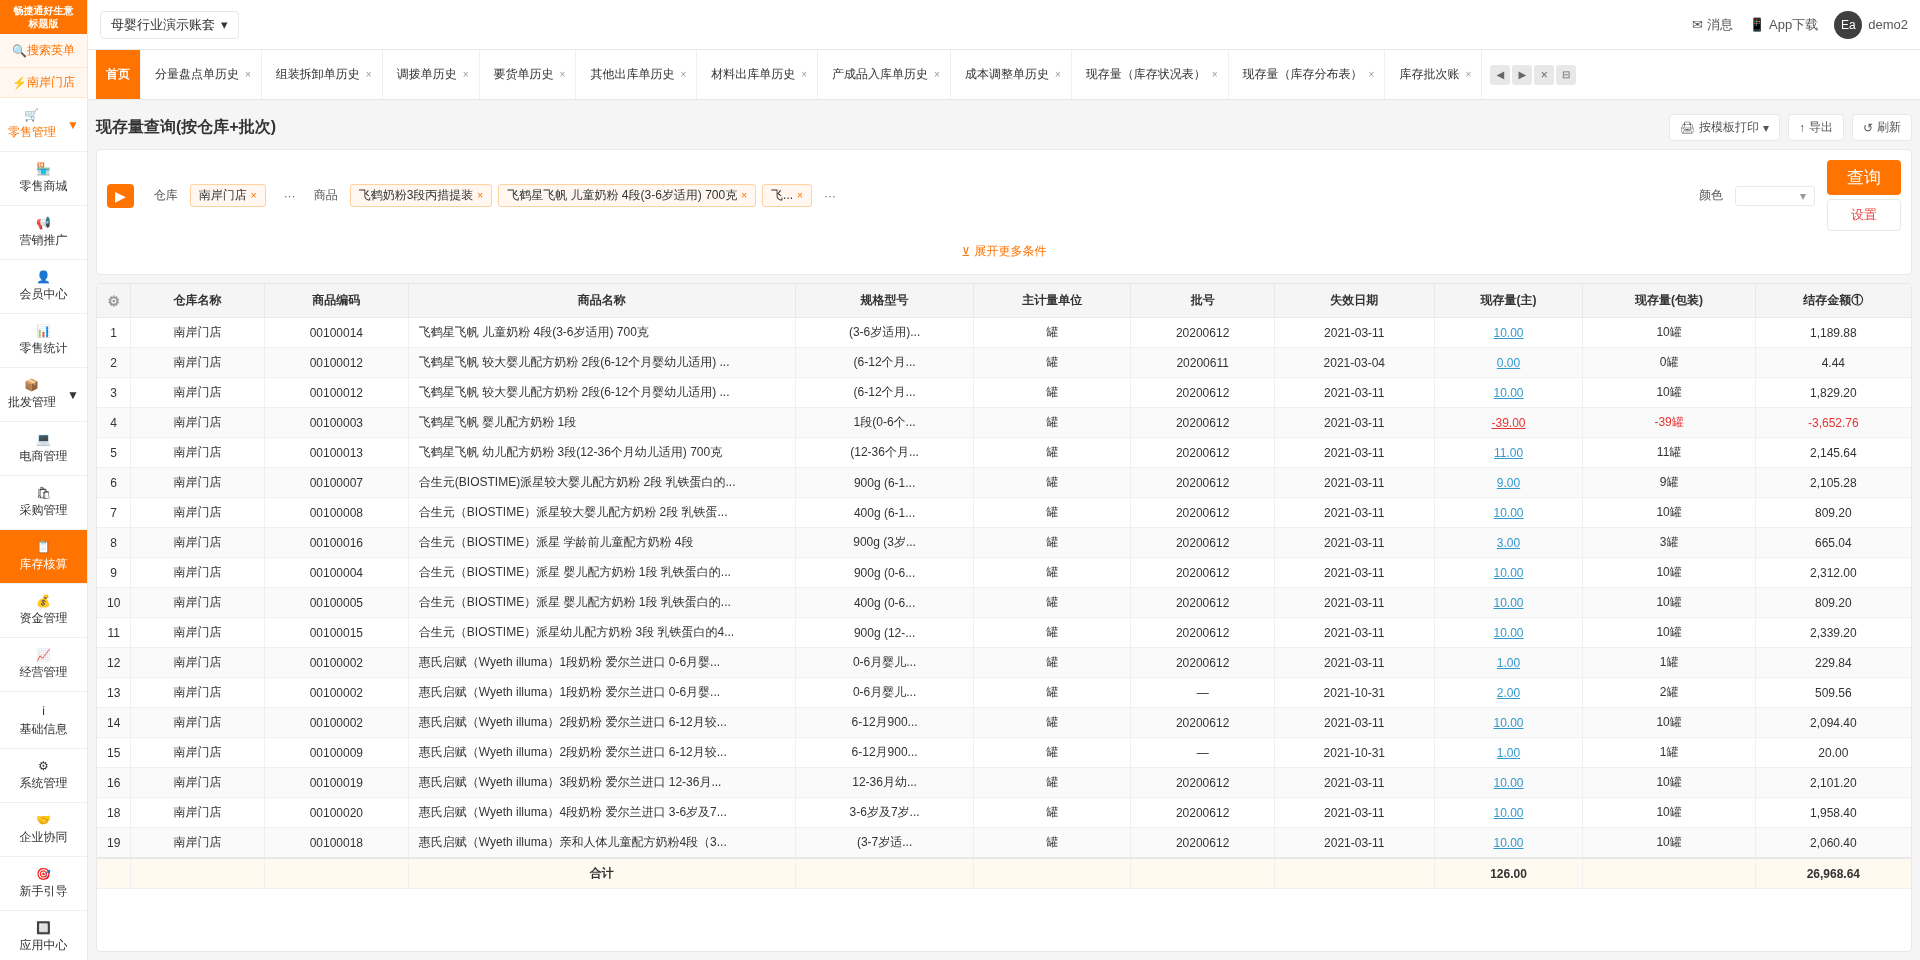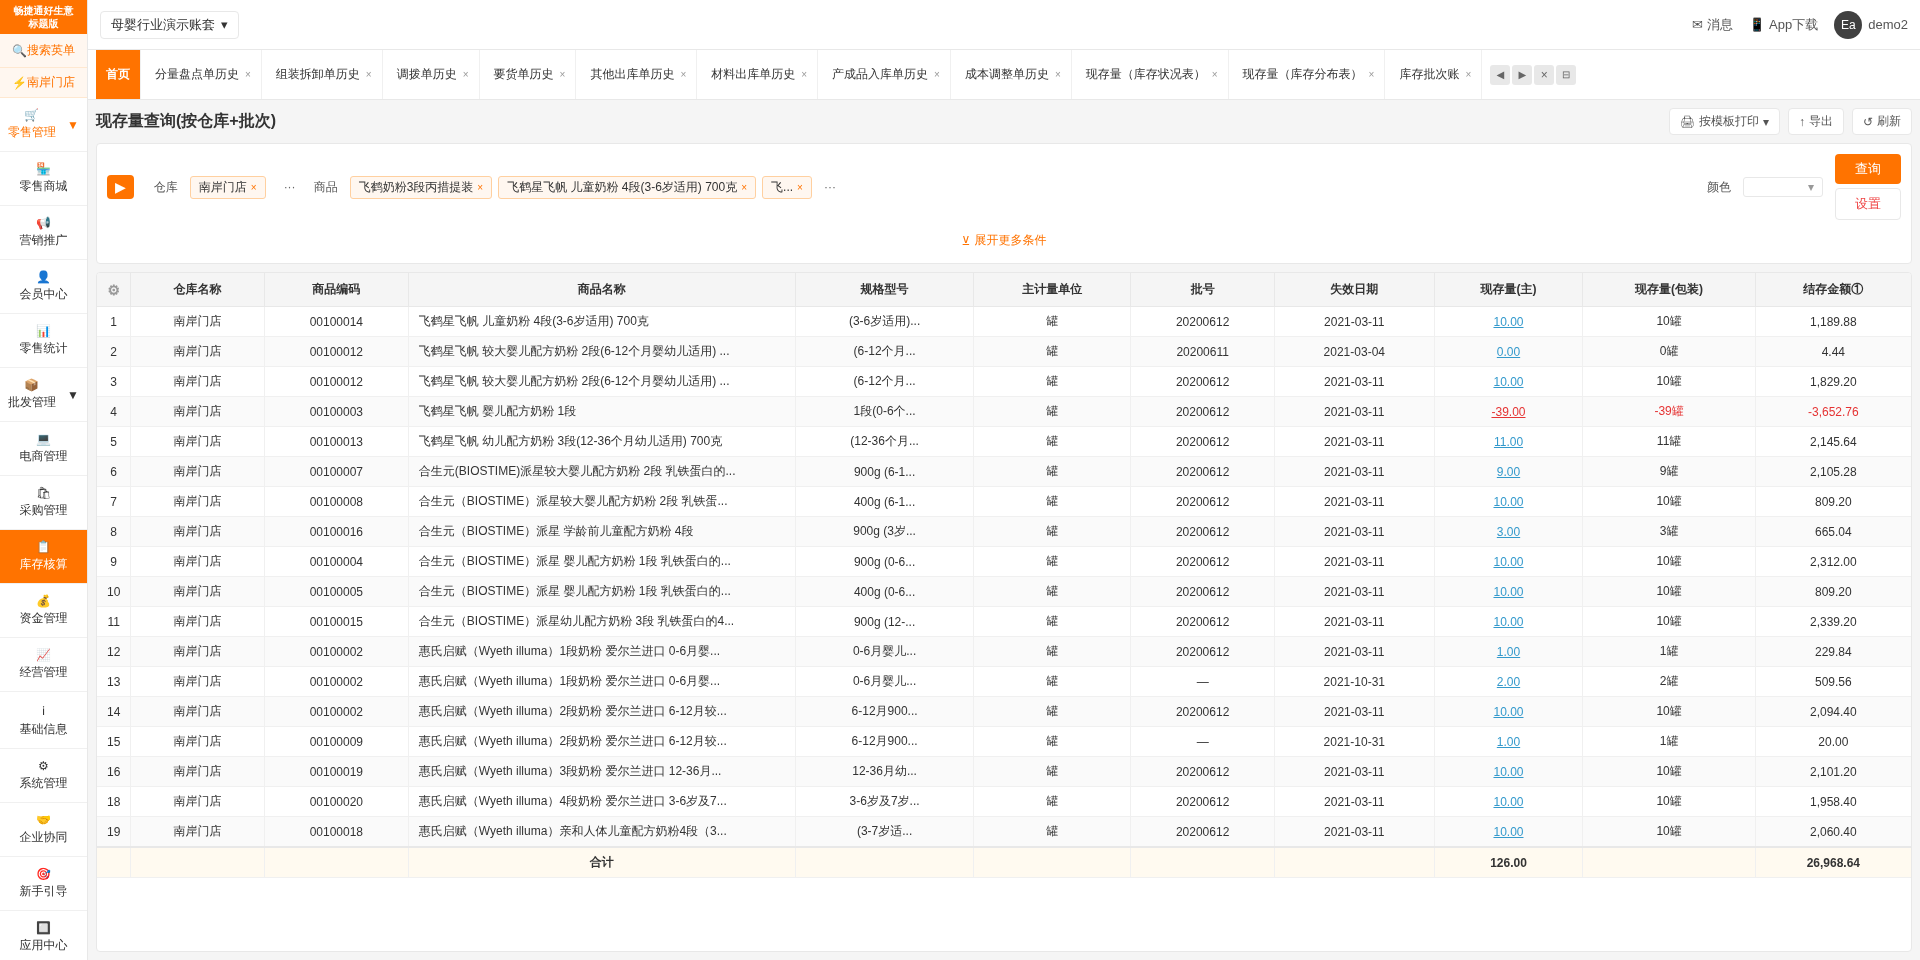--- a/index.html
+++ b/index.html
@@ -31,38 +31,38 @@
     .user-avatar { width: 28px; height: 28px; border-radius: 50%; background: #404040; display: flex; align-items: center; justify-content: center; color: #fff; font-size: 12px; }
     .nav-arrows { display: flex; gap: 2px; margin-left: 4px; }
     .nav-arrow { width: 20px; height: 20px; background: #e8e8e8; border-radius: 3px; display: flex; align-items: center; justify-content: center; cursor: pointer; font-size: 10px; color: #666; }
     .nav-close-btn { width: 20px; height: 20px; background: #e8e8e8; border-radius: 3px; display: flex; align-items: center; justify-content: center; cursor: pointer; font-size: 12px; color: #666; }
     .nav-menu-btn { width: 20px; height: 20px; background: #e8e8e8; border-radius: 3px; display: flex; align-items: center; justify-content: center; cursor: pointer; font-size: 10px; color: #666; }
 
     
     .content { flex: 1; display: flex; flex-direction: column; overflow: hidden; padding: 8px; }
 
     
-    .page-header { display: flex; align-items: center; justify-content: space-between; margin-bottom: 8px; }
+    .page-header { display: flex; align-items: center; justify-content: space-between; margin-bottom: 8px; margin-top: 6px; }
     .page-title { font-size: 16px; font-weight: bold; color: #333; }
     .header-actions { display: flex; align-items: center; gap: 8px; }
     .btn-template { display: flex; align-items: center; gap: 4px; padding: 4px 10px; border: 1px solid #e8e8e8; border-radius: 4px; cursor: pointer; font-size: 12px; color: #555; background: #fff; }
     .btn-export { display: flex; align-items: center; gap: 4px; padding: 4px 10px; border: 1px solid #e8e8e8; border-radius: 4px; cursor: pointer; font-size: 12px; color: #555; background: #fff; }
     .btn-refresh { display: flex; align-items: center; gap: 4px; padding: 4px 10px; border: 1px solid #e8e8e8; border-radius: 4px; cursor: pointer; font-size: 12px; color: #555; background: #fff; }
 
     
     .filter-area { background: #fff; border-radius: 4px; padding: 10px; margin-bottom: 8px; border: 1px solid #e8e8e8; }
     .filter-row { display: flex; align-items: center; gap: 12px; flex-wrap: wrap; }
     .filter-label { color: #555; font-size: 12px; white-space: nowrap; }
     .filter-tag { display: inline-flex; align-items: center; background: #fff7f0; border: 1px solid #ffd0a0; border-radius: 3px; padding: 2px 8px; font-size: 12px; color: #333; gap: 4px; }
     .filter-tag .remove { color: #ff7300; cursor: pointer; font-size: 10px; }
     .filter-dots { color: #666; cursor: pointer; padding: 2px 6px; }
     .filter-product-wrap { display: flex; align-items: center; gap: 6px; flex: 1; }
     .filter-color-input { border: 1px solid #e8e8e8; border-radius: 3px; padding: 2px 8px; min-width: 120px; font-size: 12px; color: #999; cursor: pointer; display: flex; align-items: center; justify-content: space-between; }
     .expand-btn { display: flex; align-items: center; justify-content: center; gap: 4px; color: #ff7300; font-size: 12px; cursor: pointer; padding: 4px; }
-    .btn-query { background: #ff7300; color: #fff; border: none; border-radius: 4px; padding: 6px 20px; font-size: 13px; cursor: pointer; }
+    .btn-query { background: #ff7300; color: #fff; border: none; border-radius: 4px; padding: 6px 20px; font-size: 17px; cursor: pointer; }
     .btn-setting { background: #fff; color: #ef4444; border: 1px solid #e8e8e8; border-radius: 4px; padding: 6px 16px; font-size: 13px; cursor: pointer; }
     .query-buttons { display: flex; flex-direction: column; gap: 4px; margin-left: auto; }
     .arrow-toggle { background: #ff7300; color: #fff; border: none; border-radius: 4px; padding: 4px 8px; cursor: pointer; font-size: 14px; margin-right: 8px; }
 
     
     .table-wrap { flex: 1; overflow: auto; background: #fff; border-radius: 4px; border: 1px solid #e8e8e8; }
     table { width: 100%; border-collapse: collapse; font-size: 12px; }
     thead tr { background: #f5f5f5; }
     th { padding: 8px 10px; text-align: center; color: #333; font-weight: bold; border-bottom: 1px solid #e8e8e8; border-right: 1px solid #e8e8e8; white-space: nowrap; }
     th:last-child { border-right: none; }

